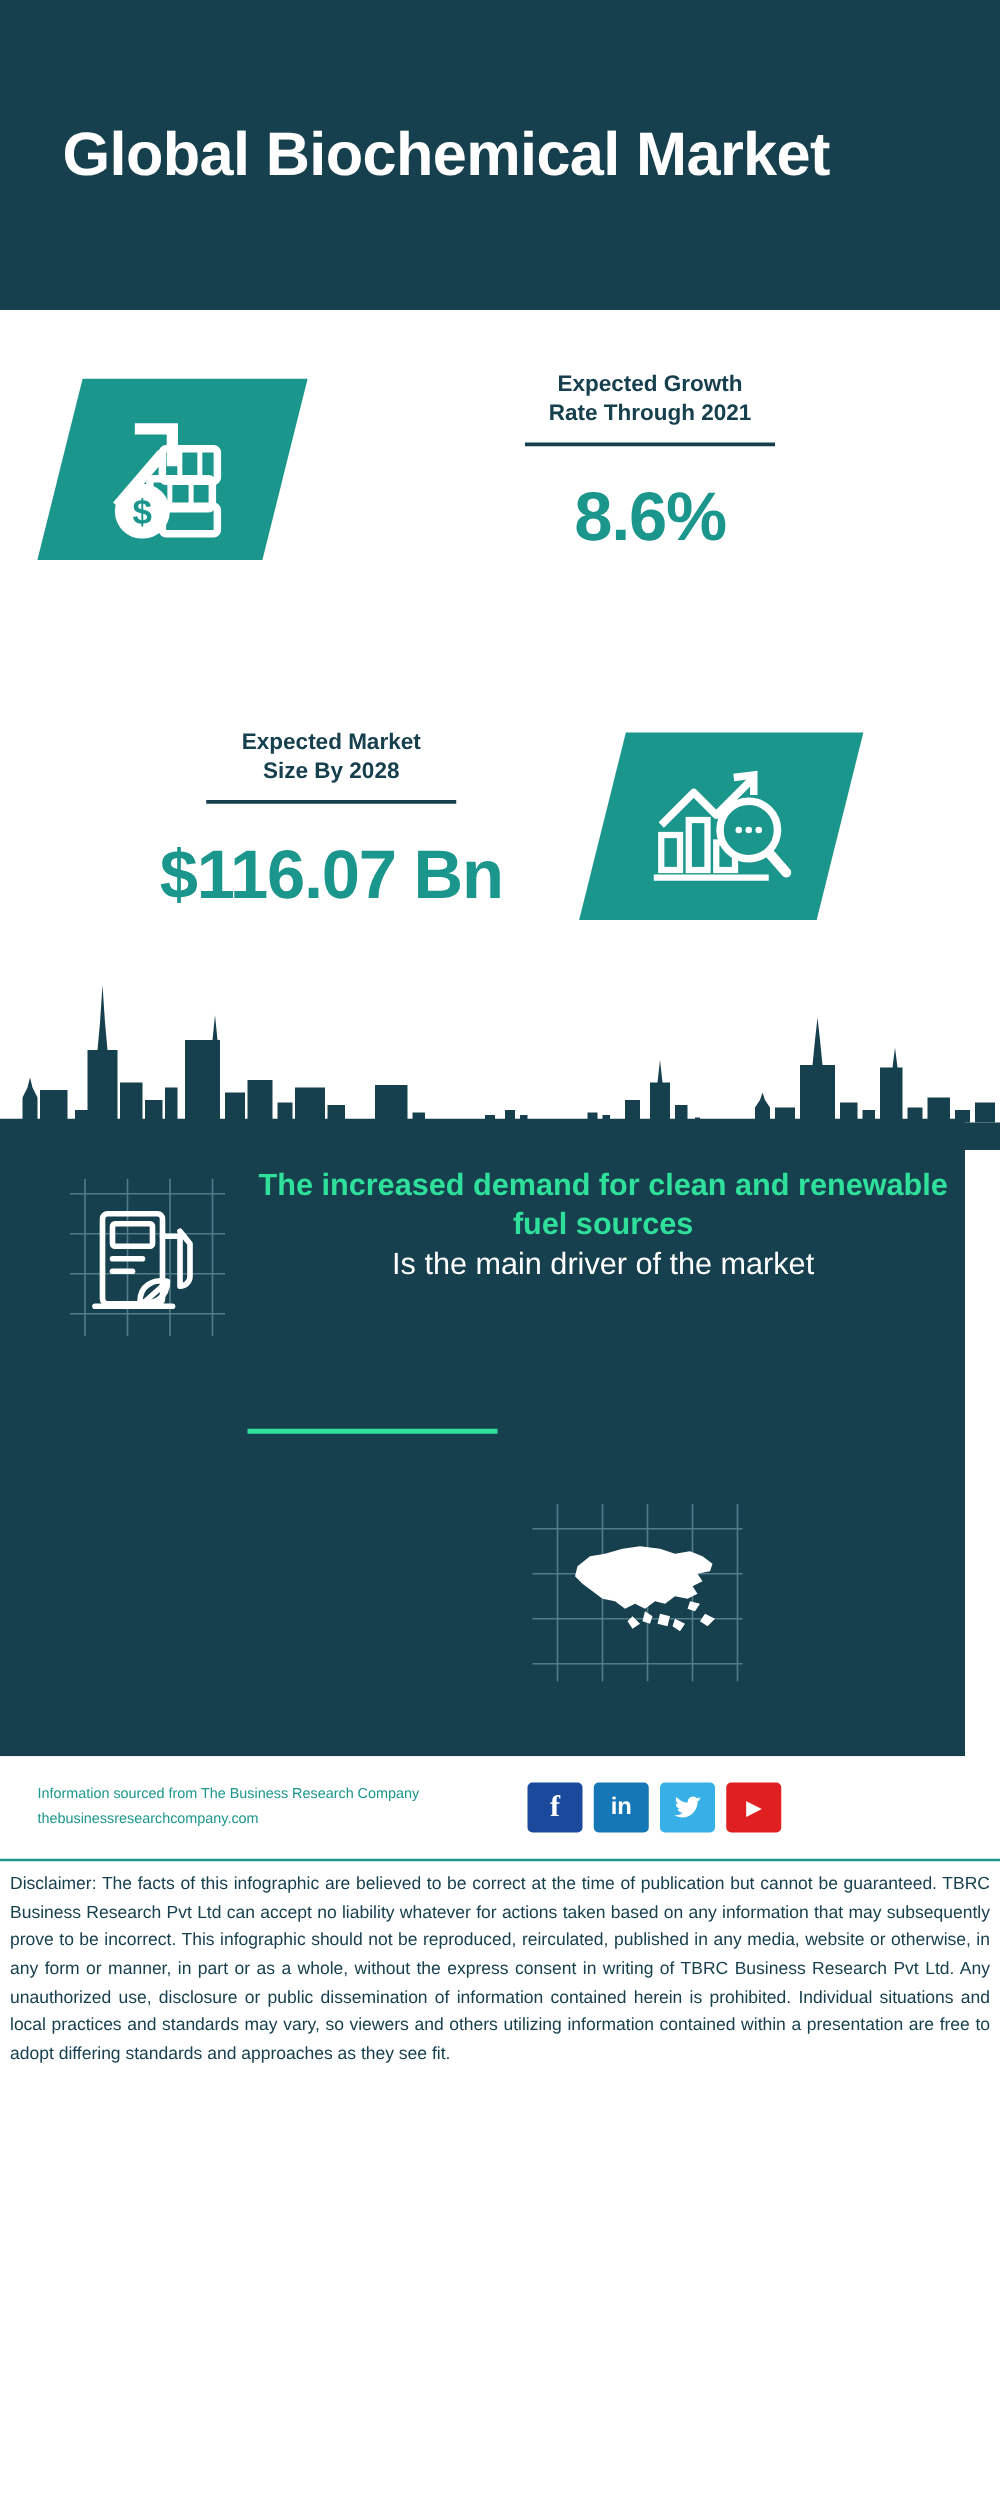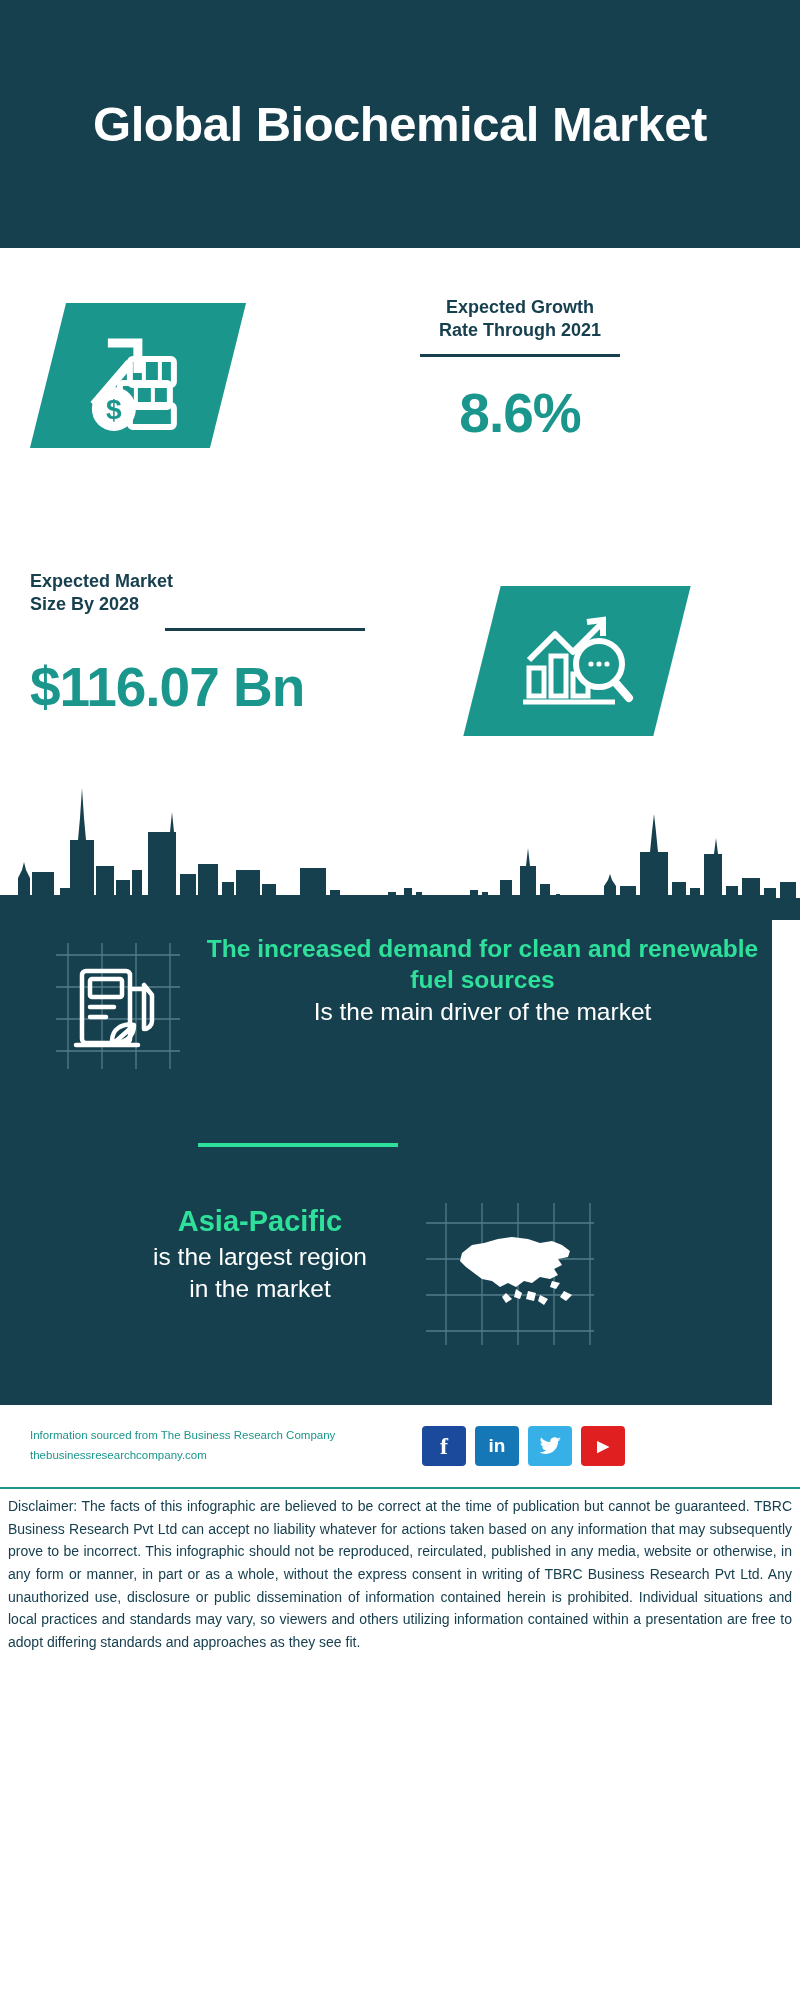--- a/index.html
+++ b/index.html
@@ -13,21 +13,21 @@
   .page { width:800px; height:2000px; position:relative; }
 
   
   .header {
     position:absolute; left:0; top:0; width:800px; height:248px;
     background:#17404f;
     display:flex; align-items:center; justify-content:center;
   }
   .header-title {
     color:#ffffff; font-size:49px; font-weight:bold; line-height:1.16;
-    text-align:center; letter-spacing:-0.5px; width:700px;
+    text-align:left; letter-spacing:-0.5px; width:700px;
   }
 
   
   .stat-growth {
     position:absolute; left:0; top:248px; width:800px; height:300px;
   }
   .para-card {
     position:absolute;
     background:#1b968c;
     transform:skewX(-14deg);
@@ -42,21 +42,21 @@
   }
   .rule-dark {
     width:200px; height:3px; background:#17404f; margin:12px auto 0 auto;
   }
   .val-teal {
     color:#1b968c; font-size:55px; font-weight:bold; margin-top:24px; letter-spacing:-1px;
   }
 
   
   .stat-size { position:absolute; left:0; top:548px; width:800px; height:250px; }
-  .size-text { position:absolute; left:30px; top:22px; width:470px; }
+  .size-text { position:absolute; left:30px; top:34px; width:470px; text-align:center; }
   .size-card { left:482px; top:38px; width:190px; height:150px; }
 
   
   .skyline { position:absolute; left:0; top:770px; width:800px; height:150px; }
 
   
   .dark-body {
     position:absolute; left:0; top:895px; width:772px; height:510px;
     background:#17404f;
   }
@@ -236,25 +236,20 @@
       </div>
       <div class="driver-text">
         <div class="hl-green">The increased demand for clean and renewable fuel sources</div>
         <div class="txt-white">Is the main driver of the market</div>
       </div>
     </div>
 
     <div class="rule-green"></div>
 
     <div class="region-row">
-      <div class="region-text">
-        <div class="region-name">Asia-Pacific</div>
-        <div class="txt-white">is the largest region</div>
-        <div class="txt-white">in the market</div>
-      </div>
       <div class="map-wrap">
         <svg width="180" height="155" viewBox="0 0 180 155">
           <g stroke="#5d8794" stroke-width="1.3" opacity="0.85">
             <line x1="6" y1="28" x2="174" y2="28"></line>
             <line x1="6" y1="64" x2="174" y2="64"></line>
             <line x1="6" y1="100" x2="174" y2="100"></line>
             <line x1="6" y1="136" x2="174" y2="136"></line>
             <line x1="26" y1="8" x2="26" y2="150"></line>
             <line x1="62" y1="8" x2="62" y2="150"></line>
             <line x1="98" y1="8" x2="98" y2="150"></line>

